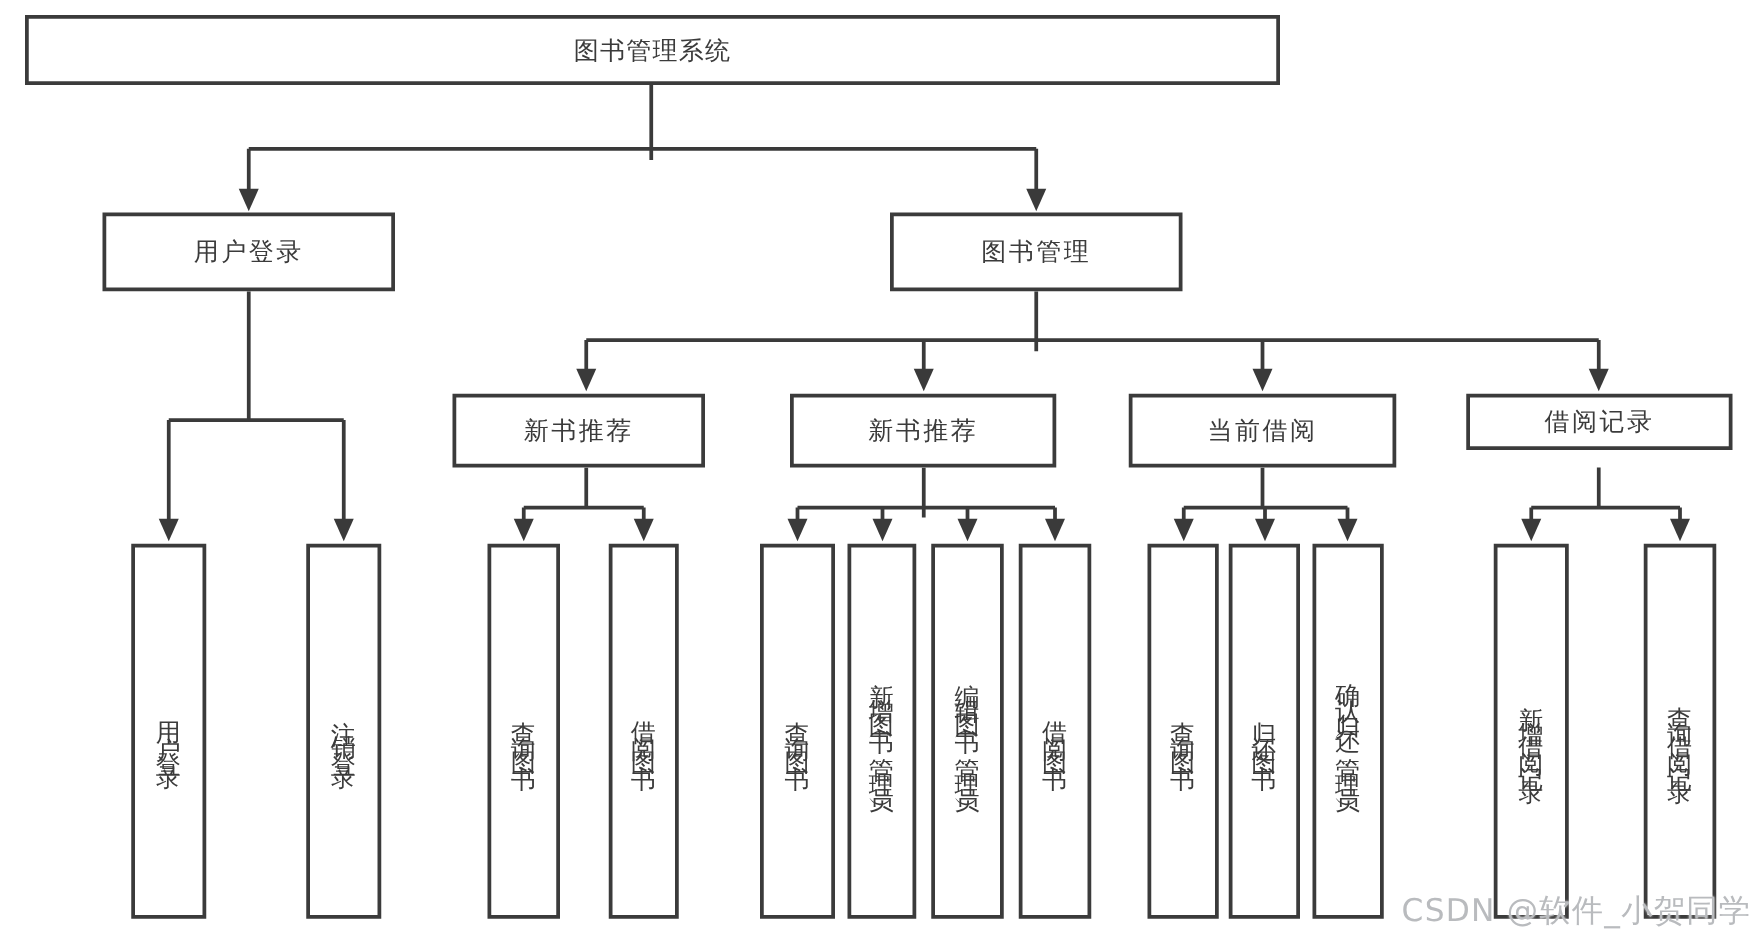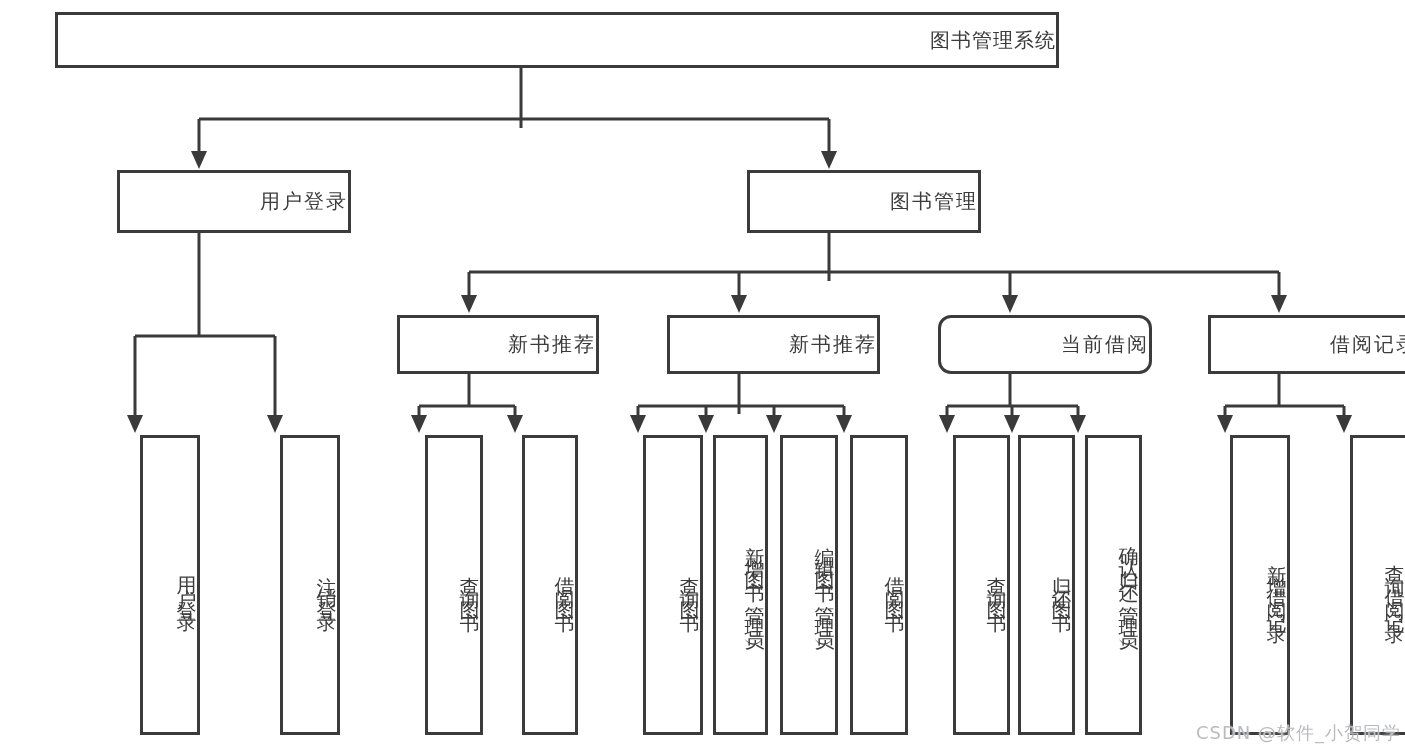--- a/index.html
+++ b/index.html
@@ -17,41 +17,40 @@
     left: 0; top: 0;
     width: 1405px; height: 747px;
   }
   .node {
     position: absolute;
     box-sizing: border-box;
     border: 3px solid #3b3b3b;
     background: #ffffff;
     display: flex;
     align-items: center;
-    justify-content: flex-end;
+    justify-content: center;
     font-size: 20px;
     letter-spacing: 2px;
     color: #3b3b3b;
     z-index: 2;
-    margin-left: 35px;
   }
   .node.root { letter-spacing: 1px; }
   .node.leaf .vtext {
     writing-mode: vertical-rl;
     text-orientation: mixed;
     letter-spacing: 12px;
     font-size: 20px;
     line-height: 1;
     white-space: nowrap;
   }
   .watermark {
     position: absolute;
     right: 4px;
     bottom: 2px;
-    font-size: 18px;
+    font-size: 25px;
     letter-spacing: 1px;
     color: #b9bbbe;
     text-shadow: 0 0 2px #ffffff;
     z-index: 5;
     pointer-events: none;
   }
 </style>
 </head>
 <body>
 
@@ -103,24 +102,24 @@
   <div class="node" style="left:712px; top:170px; width:234px; height:63px;">
     <span>图书管理</span>
   </div>
 
   <div class="node" style="left:362px; top:315px; width:202px; height:59px;">
     <span>新书推荐</span>
   </div>
   <div class="node" style="left:632px; top:315px; width:213px; height:59px;">
     <span>新书推荐</span>
   </div>
-  <div class="node" style="left:903px; top:315px; width:214px; height:59px;border-radius:13px;">
+  <div class="node" style="left:903px; top:315px; width:214px; height:59px;">
     <span>当前借阅</span>
   </div>
-  <div class="node" style="left:1173px; top:315px; width:213px; height:59px;">
+  <div class="node" style="left:1173px; top:315px; width:213px; height:45px;">
     <span>借阅记录</span>
   </div>
 
   <div class="node leaf" style="left:105px; top:435px; width:60px; height:300px;">
     <span class="vtext">用户登录</span>
   </div>
   <div class="node leaf" style="left:245px; top:435px; width:60px; height:300px;">
     <span class="vtext">注销登录</span>
   </div>
 

